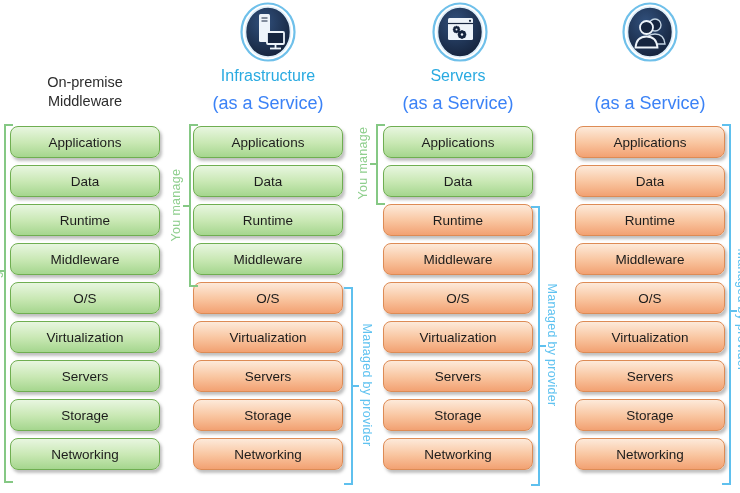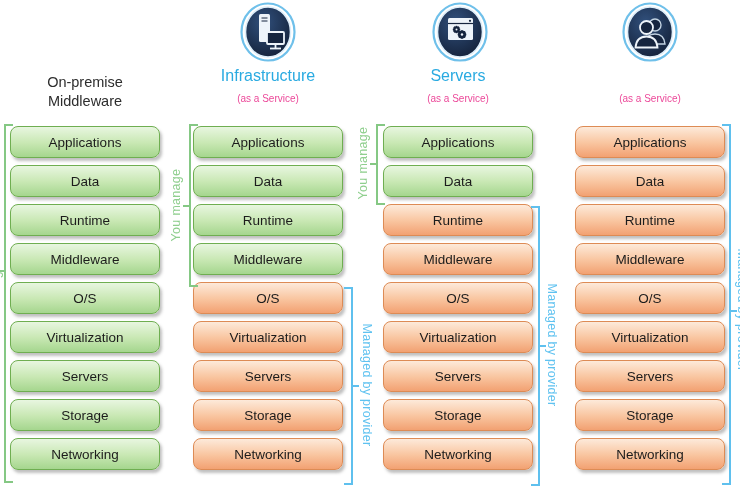--- a/index.html
+++ b/index.html
@@ -13,21 +13,21 @@
   html,body{margin:0;padding:0;background:#fff;}
   .canvas{
     position:relative; width:740px; height:493px; overflow:hidden; background:#ffffff;
     font-family:"Liberation Sans","DejaVu Sans",sans-serif;
   }
   .hdr-dark{position:absolute; width:150px; text-align:center; color:var(--title-dark);
     font-size:14.5px; line-height:19px; top:73px;}
   .badge{position:absolute; top:2px;}
   .col-title{position:absolute; width:160px; text-align:center; color:var(--title-cyan);
     font-size:16px; top:67px;}
-  .col-sub{position:absolute; width:160px; text-align:center; color:#ec4899; font-size:10px; top:93px;}
+  .col-sub{position:absolute; width:160px; text-align:center; color:#3b82f6; font-size:18px; top:93px;}
   .stack{position:absolute; top:126px; width:150px; display:flex; flex-direction:column;}
   .layer-box{
     height:30px; margin-bottom:7px; border-radius:8px;
     display:flex; align-items:center; justify-content:center;
     font-size:13.5px; color:var(--box-text);
     box-shadow:2px 3px 3px rgba(90,90,90,.38);
   }
   .layer-box.green{
     border:1.6px solid var(--green-box-border);
     background:linear-gradient(180deg,var(--green-box-top) 0%,var(--green-box-mid) 52%,var(--green-box-bottom) 100%);

